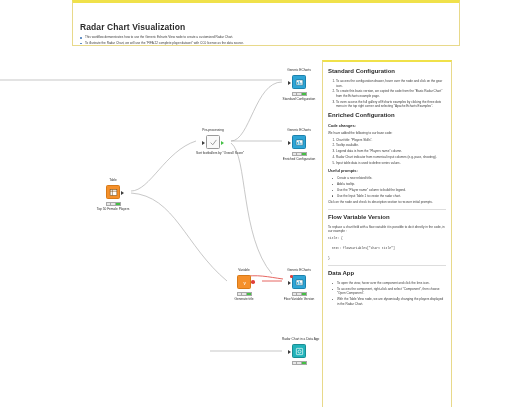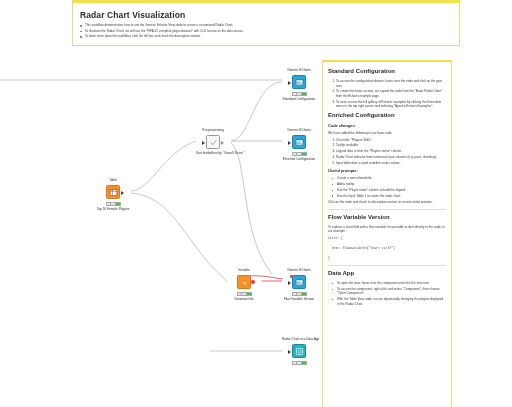--- a/index.html
+++ b/index.html
@@ -29,21 +29,21 @@
     border: 1px solid #e8d98a;
     border-top: 3px solid #f0e14a;
     box-sizing: border-box;
     padding: 3px 6px 2px 6px;
   }
   .header-title {
     font-size: 8.5px;
     font-weight: bold;
     color: #2b2b2b;
     letter-spacing: 0.1px;
-    margin: 4px 0 3px 1px;
+    margin: 16px 0 3px 1px;
     line-height: 10px;
   }
   .header-list {
     list-style: none;
     margin: 0;
     padding: 0;
   }
   .header-list li {
     position: relative;
     font-size: 3.1px;

